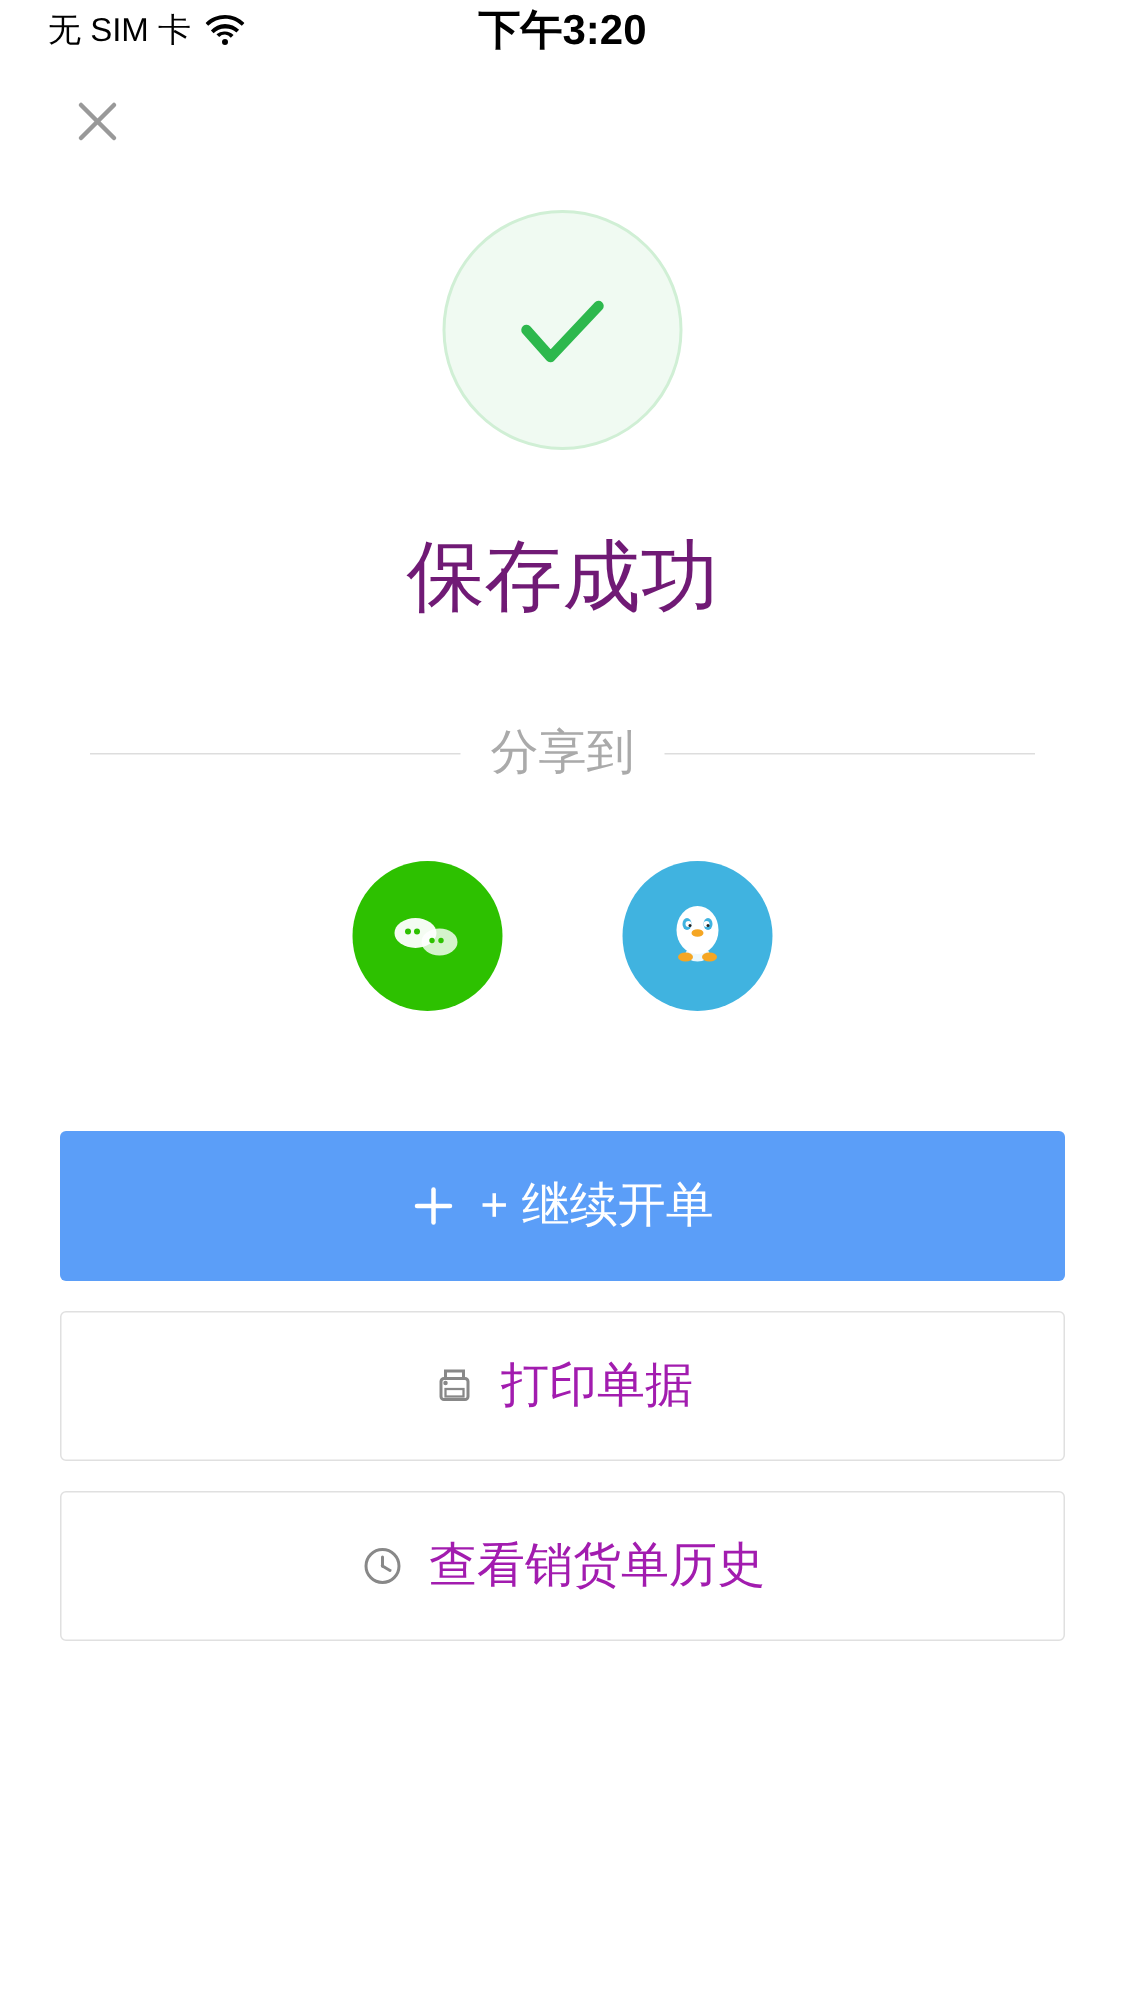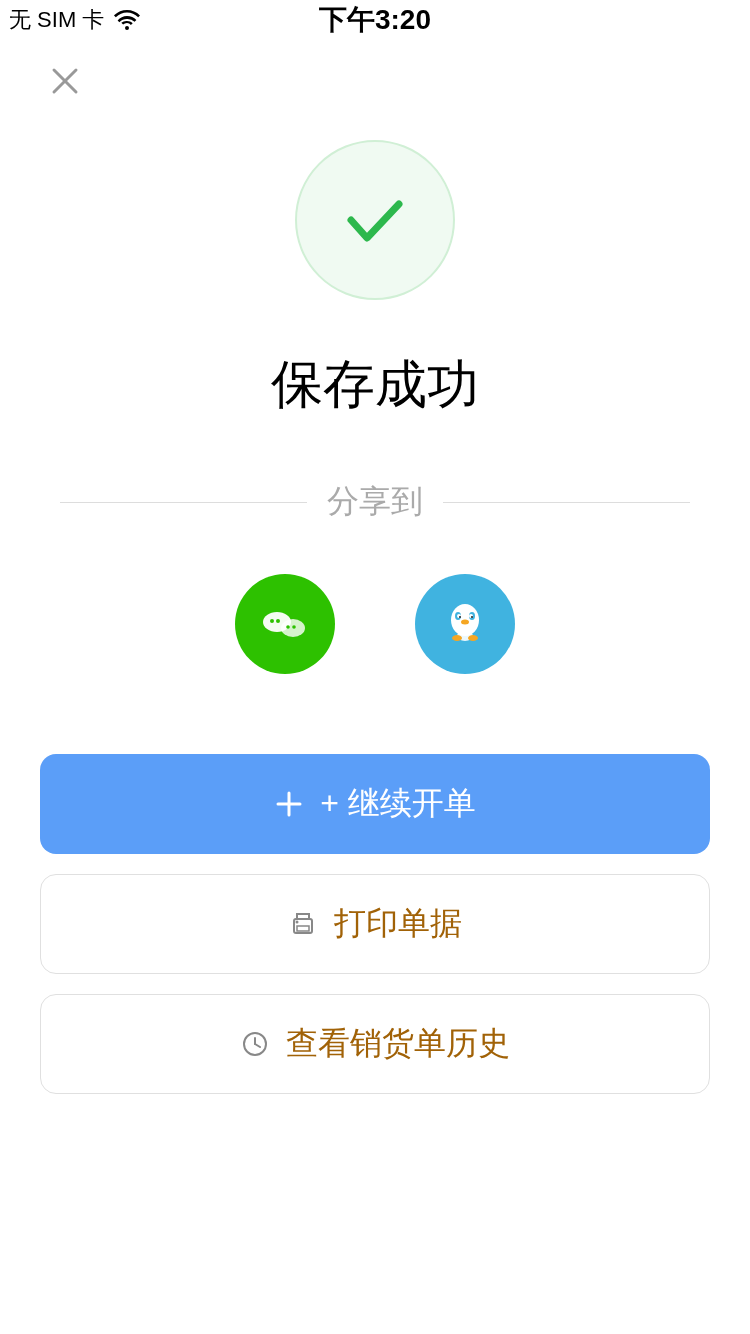--- a/index.html
+++ b/index.html
@@ -13,21 +13,21 @@
     }
 
     
     .status-bar {
       width: 100%;
       height: 40px;
       background: #fff;
       display: flex;
       align-items: center;
       justify-content: space-between;
-      padding: 0 9px;
+      padding: 0 32px;
       font-size: 24px;
       color: #000;
     }
     .status-left {
       display: flex;
       align-items: center;
       gap: 10px;
       font-size: 22px;
     }
     .status-center {
@@ -110,21 +110,21 @@
     }
     .success-circle svg {
       width: 80px;
       height: 80px;
     }
 
     
     .success-title {
       font-size: 52px;
       font-weight: 500;
-      color: #000000;
+      color: #701a75;
       margin-bottom: 60px;
     }
 
     
     .share-divider {
       width: 100%;
       display: flex;
       align-items: center;
       padding: 0 60px;
       margin-bottom: 50px;
@@ -166,37 +166,37 @@
     .action-buttons {
       width: 100%;
       padding: 0 40px;
       display: flex;
       flex-direction: column;
       gap: 20px;
     }
     .btn {
       width: 100%;
       height: 100px;
-      border-radius: 16px;
+      border-radius: 4px;
       display: flex;
       align-items: center;
       justify-content: center;
       gap: 16px;
       font-size: 32px;
       cursor: pointer;
       border: none;
     }
     .btn-primary {
       background: #5b9ef8;
       color: #fff;
       font-weight: 400;
     }
     .btn-secondary {
       background: #fff;
-      color: #a16207;
+      color: #a21caf;
       border: 1px solid #e0e0e0;
       font-weight: 400;
     }
     .btn svg {
       width: 30px;
       height: 30px;
     }
   </style>
 </head>
 <body>

